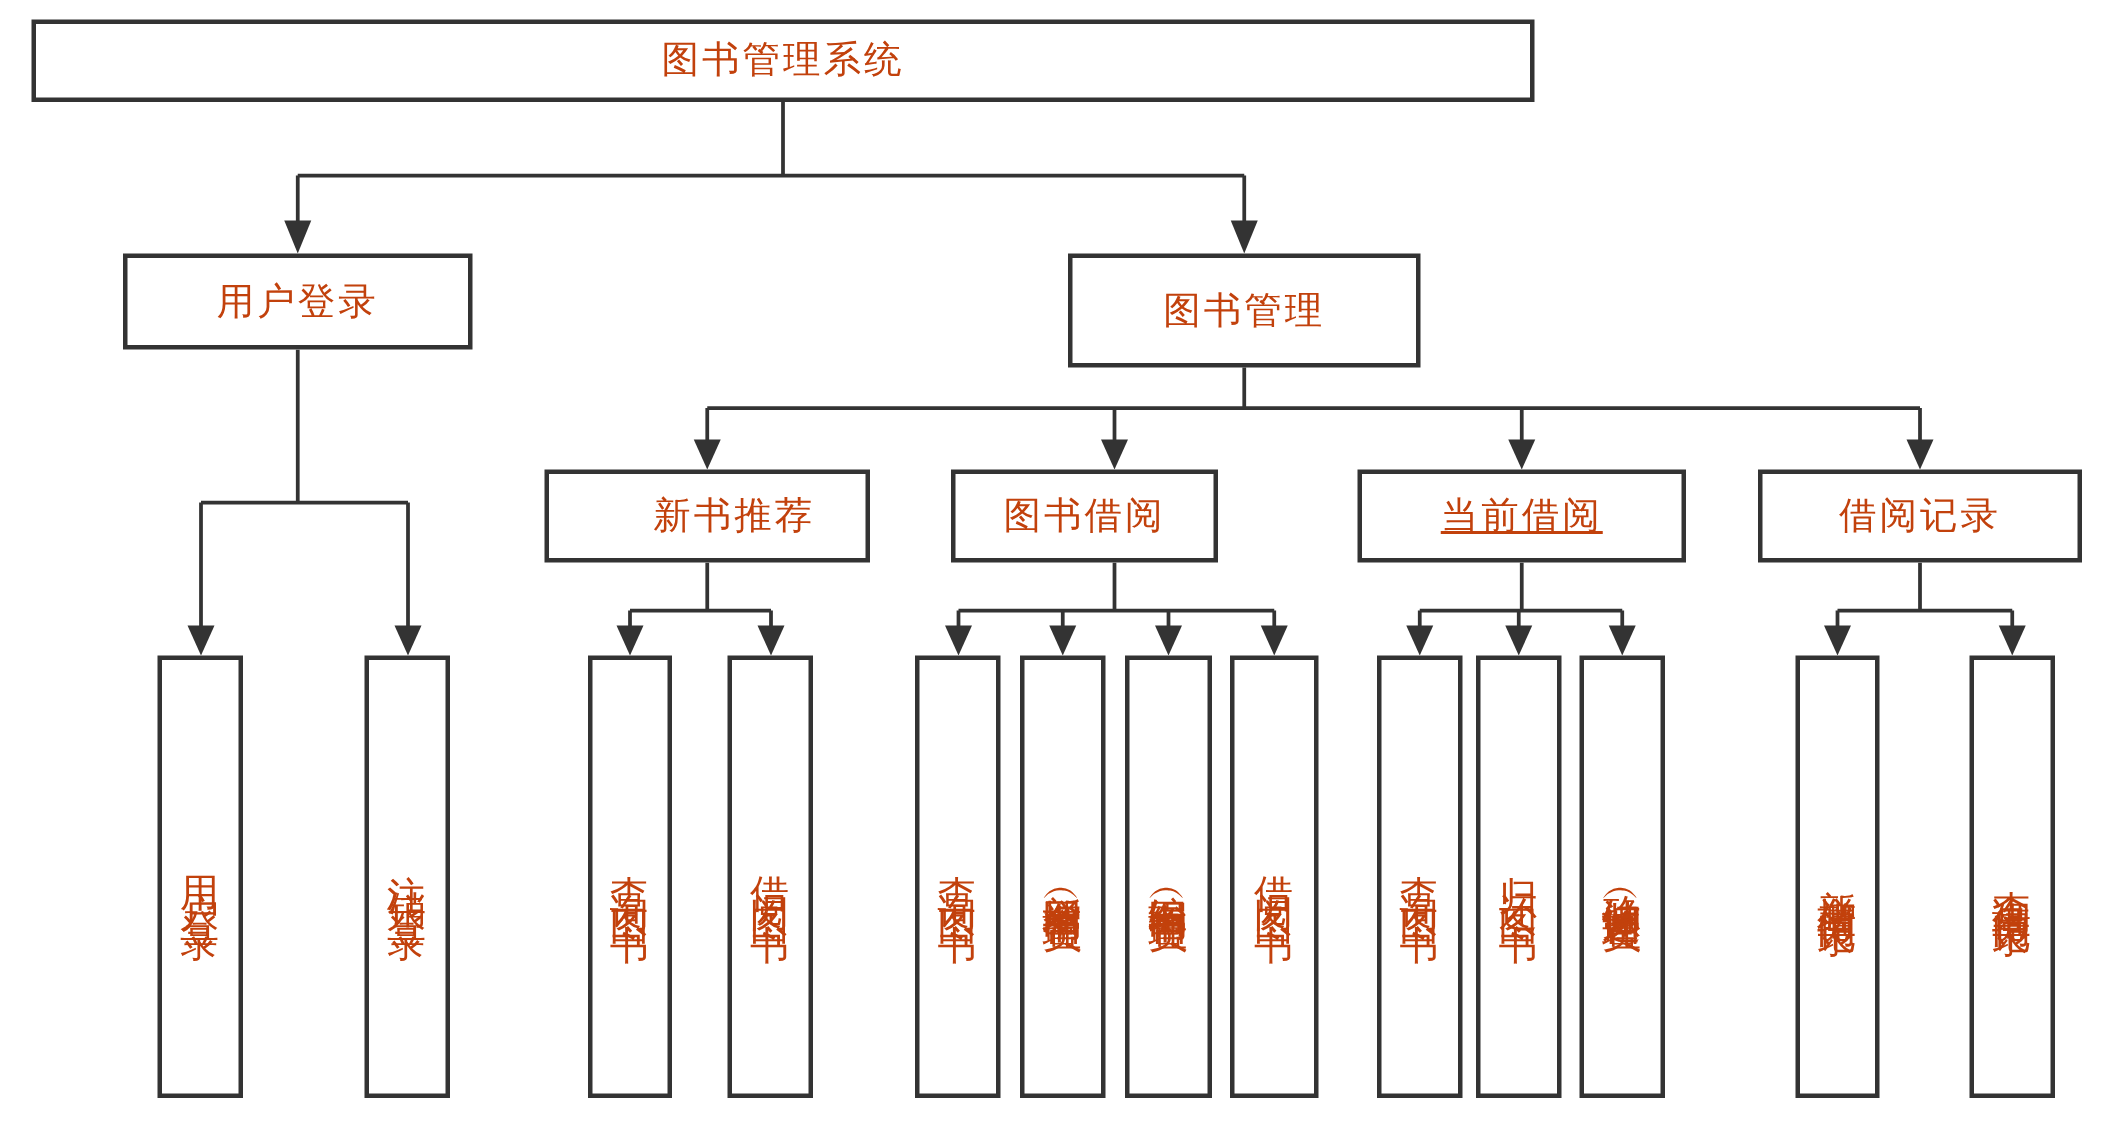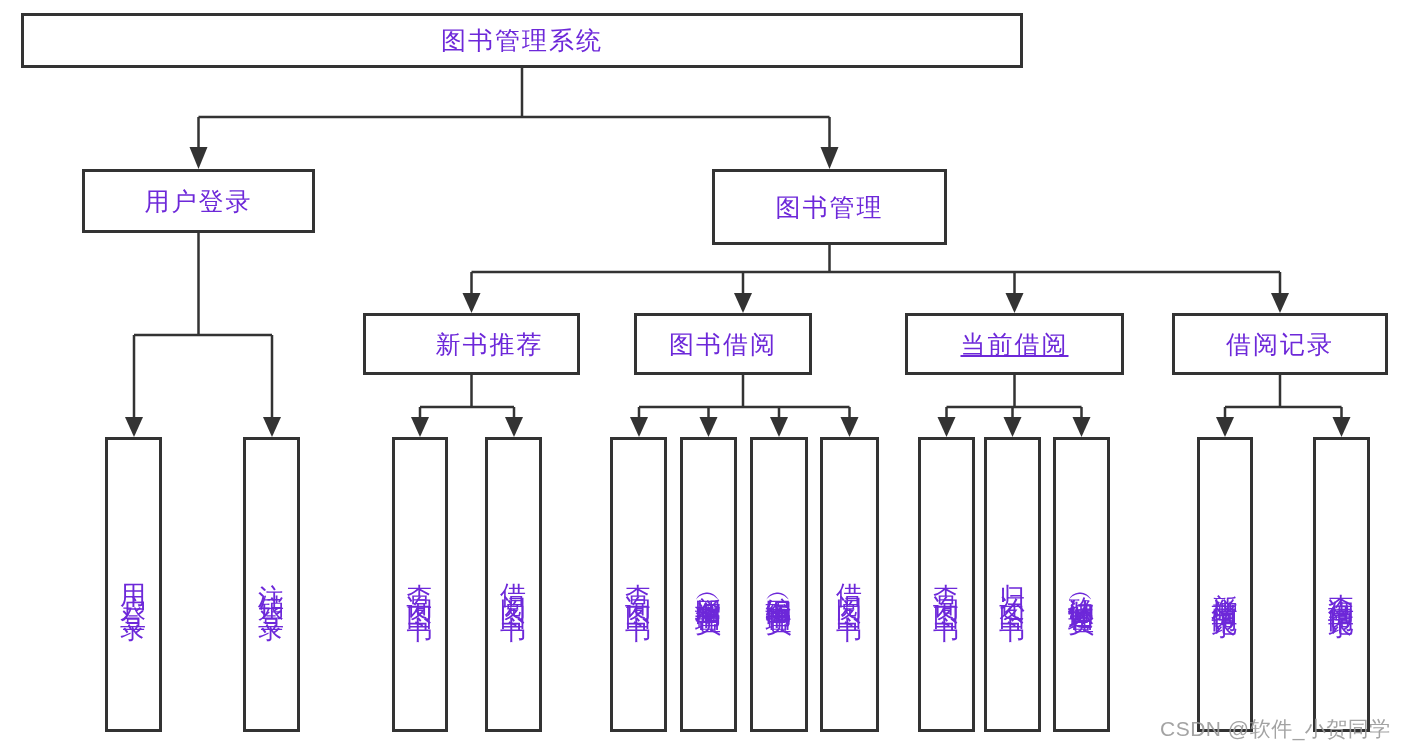--- a/index.html
+++ b/index.html
@@ -20,21 +20,21 @@
     left: 0; top: 0;
     width: 1405px;
     height: 747px;
     pointer-events: none;
   }
   .node {
     position: absolute;
     box-sizing: border-box;
     border: 3px solid #333333;
     background: #ffffff;
-    color: #6d28d9;
+    color: #c2410c;
     display: flex;
     align-items: center;
     justify-content: center;
     text-align: right;
     line-height: 1;
   }
   .h-node {
     font-size: 25px;
     letter-spacing: 2px;
   }
@@ -156,15 +156,14 @@
   <div class="node leaf s9 lf7">编辑图书（管理员）</div>
   <div class="node leaf s4 lf8">借阅图书</div>
 
   <div class="node leaf s4 lf9">查询图书</div>
   <div class="node leaf s4 lf10">归还图书</div>
   <div class="node leaf s9 lf11">确认归还（管理员）</div>
 
   <div class="node leaf s6 lf12">新增借阅记录</div>
   <div class="node leaf s6 lf13">查询借阅记录</div>
 
-  <div class="watermark">CSDN @软件_小贺同学</div>
 
 </div>
 
 </body></html>

